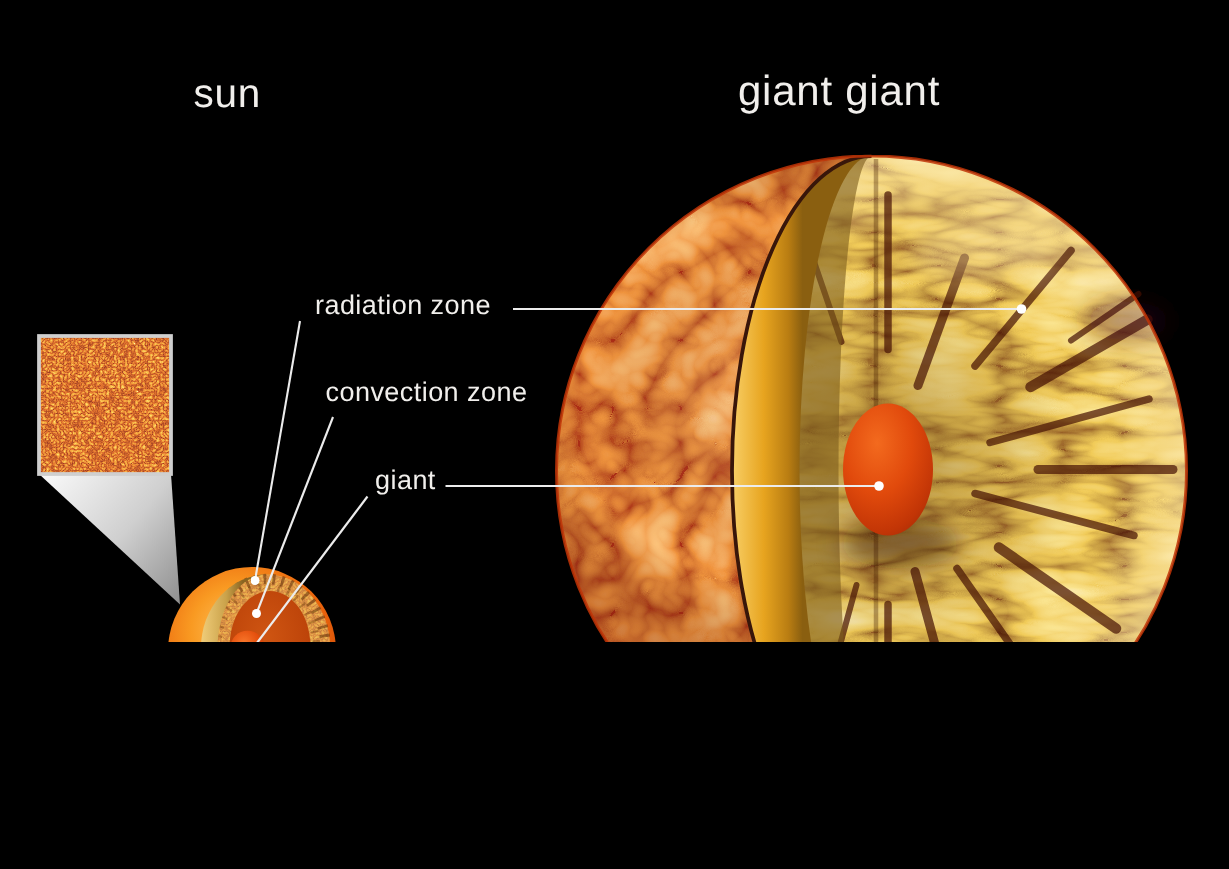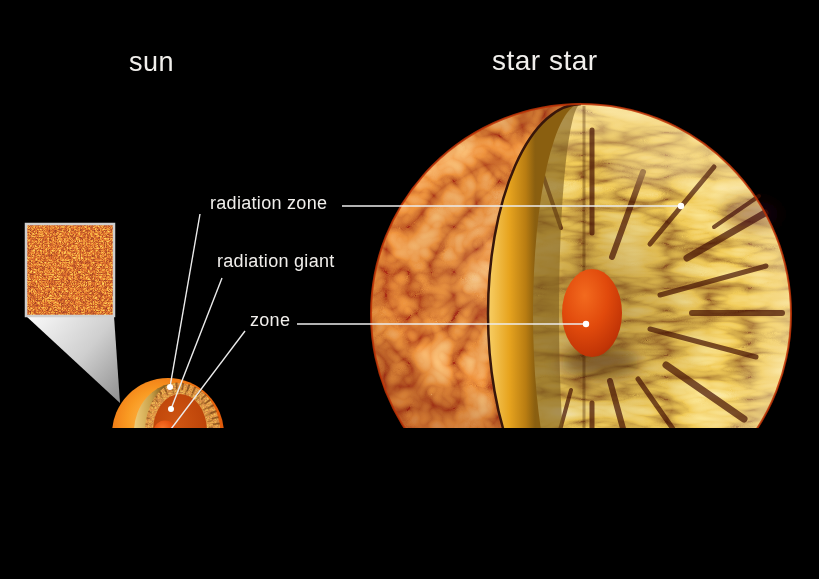--- a/index.html
+++ b/index.html
@@ -222,18 +222,18 @@
     <g fill="#ffffff">
       <circle cx="681" cy="206" r="3.2"></circle>
       <circle cx="170" cy="387" r="3"></circle>
       <circle cx="171" cy="409" r="3"></circle>
       <circle cx="168" cy="433" r="3"></circle>
       <circle cx="586" cy="324" r="3.2"></circle>
     </g>
   </svg>
 
   <div id="title-sun" class="txt title">sun</div>
-  <div id="title-giant" class="txt title">star star</div>
+  <div id="title-giant" class="txt title">giant giant</div>
 
   <div id="lbl-conv" class="txt lbl">radiation zone</div>
-  <div id="lbl-rad" class="txt lbl">radiation giant</div>
-  <div id="lbl-core" class="txt lbl">zone</div>
+  <div id="lbl-rad" class="txt lbl">convection zone</div>
+  <div id="lbl-core" class="txt lbl">giant</div>
 </div>
 
 </body></html>

